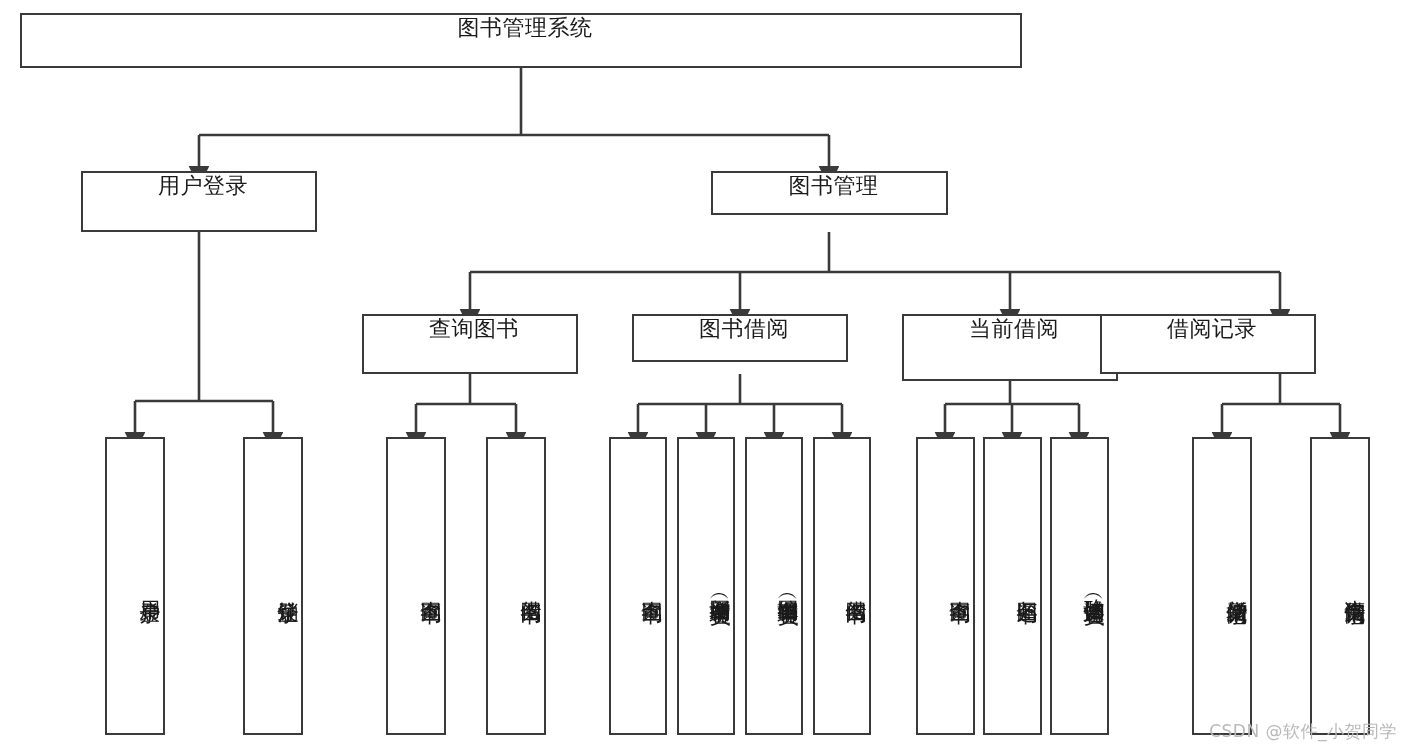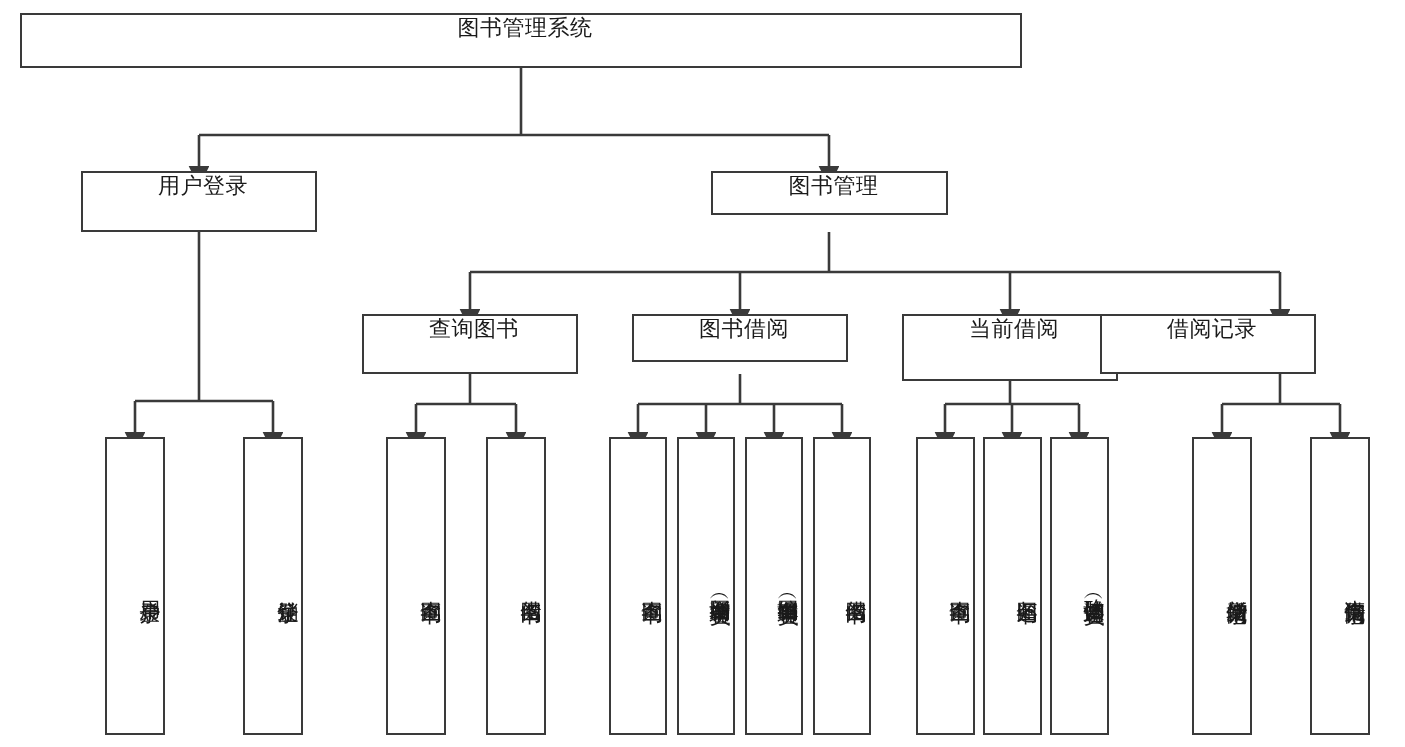--- a/index.html
+++ b/index.html
@@ -171,13 +171,14 @@
         <span class="leaf-text">确认归还（管理员）</span>
       </div>
       <div class="node node-leaf" style="left: 1192px; top: 437px; width: 60px; height: 298px;">
         <span class="leaf-text">新增借阅记录</span>
       </div>
       <div class="node node-leaf" style="left: 1310px; top: 437px; width: 60px; height: 298px;">
         <span class="leaf-text">查询借阅记录</span>
       </div>
     </div>
 
+  <div id="watermark">CSDN @软件_小贺同学</div>
 </div>
 
 </body></html>

